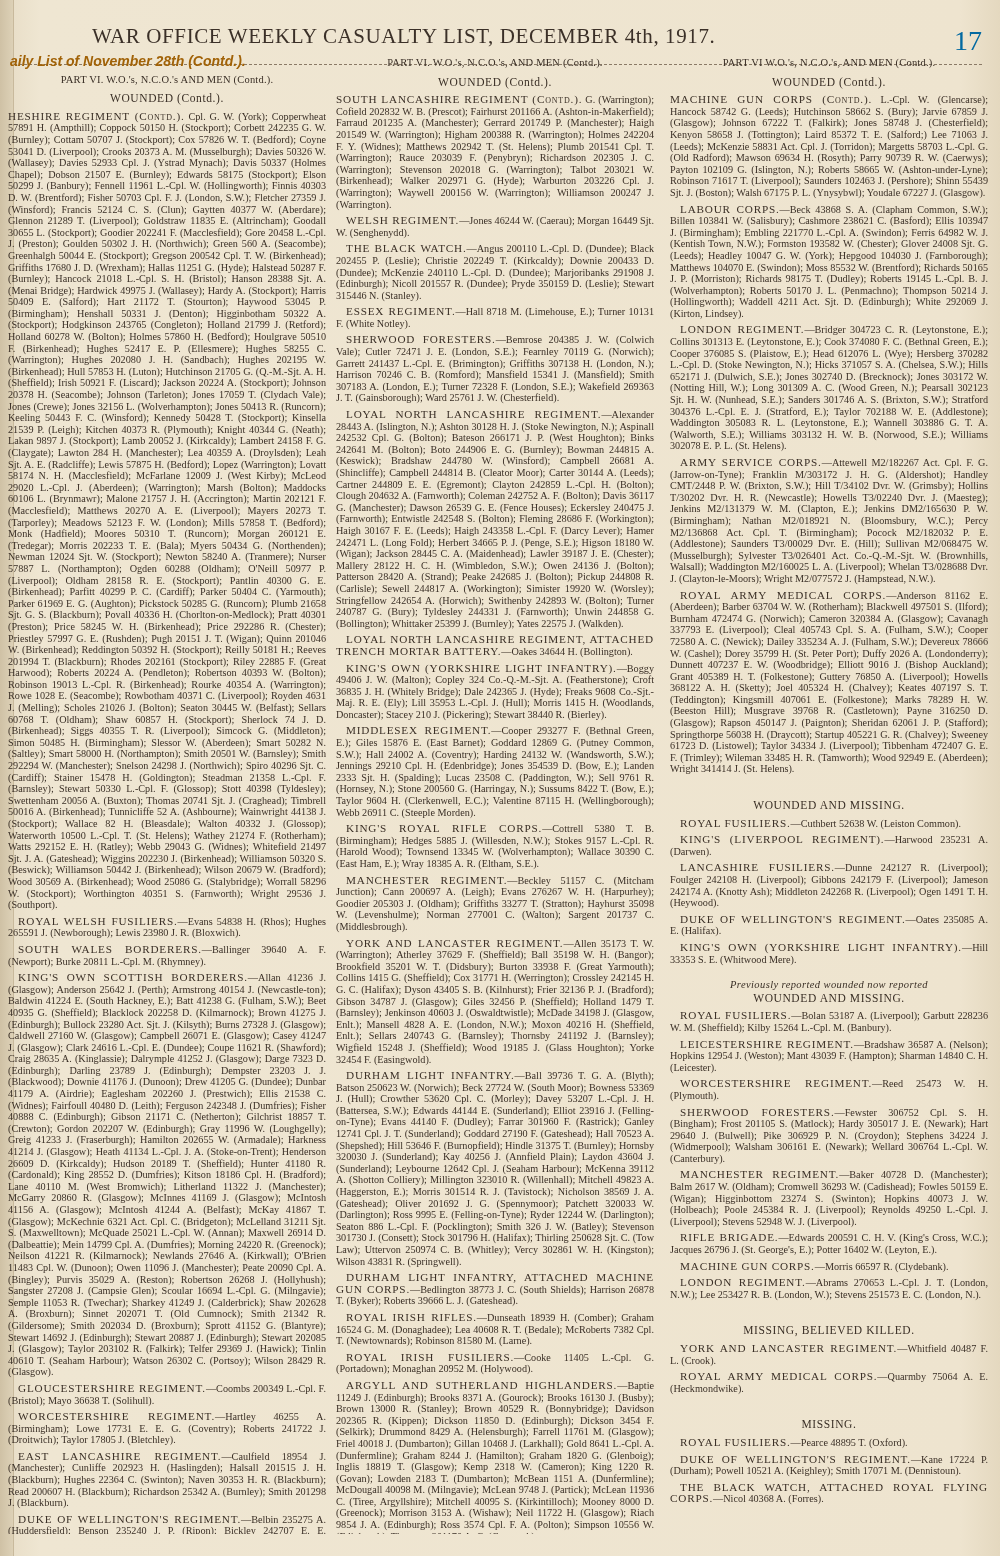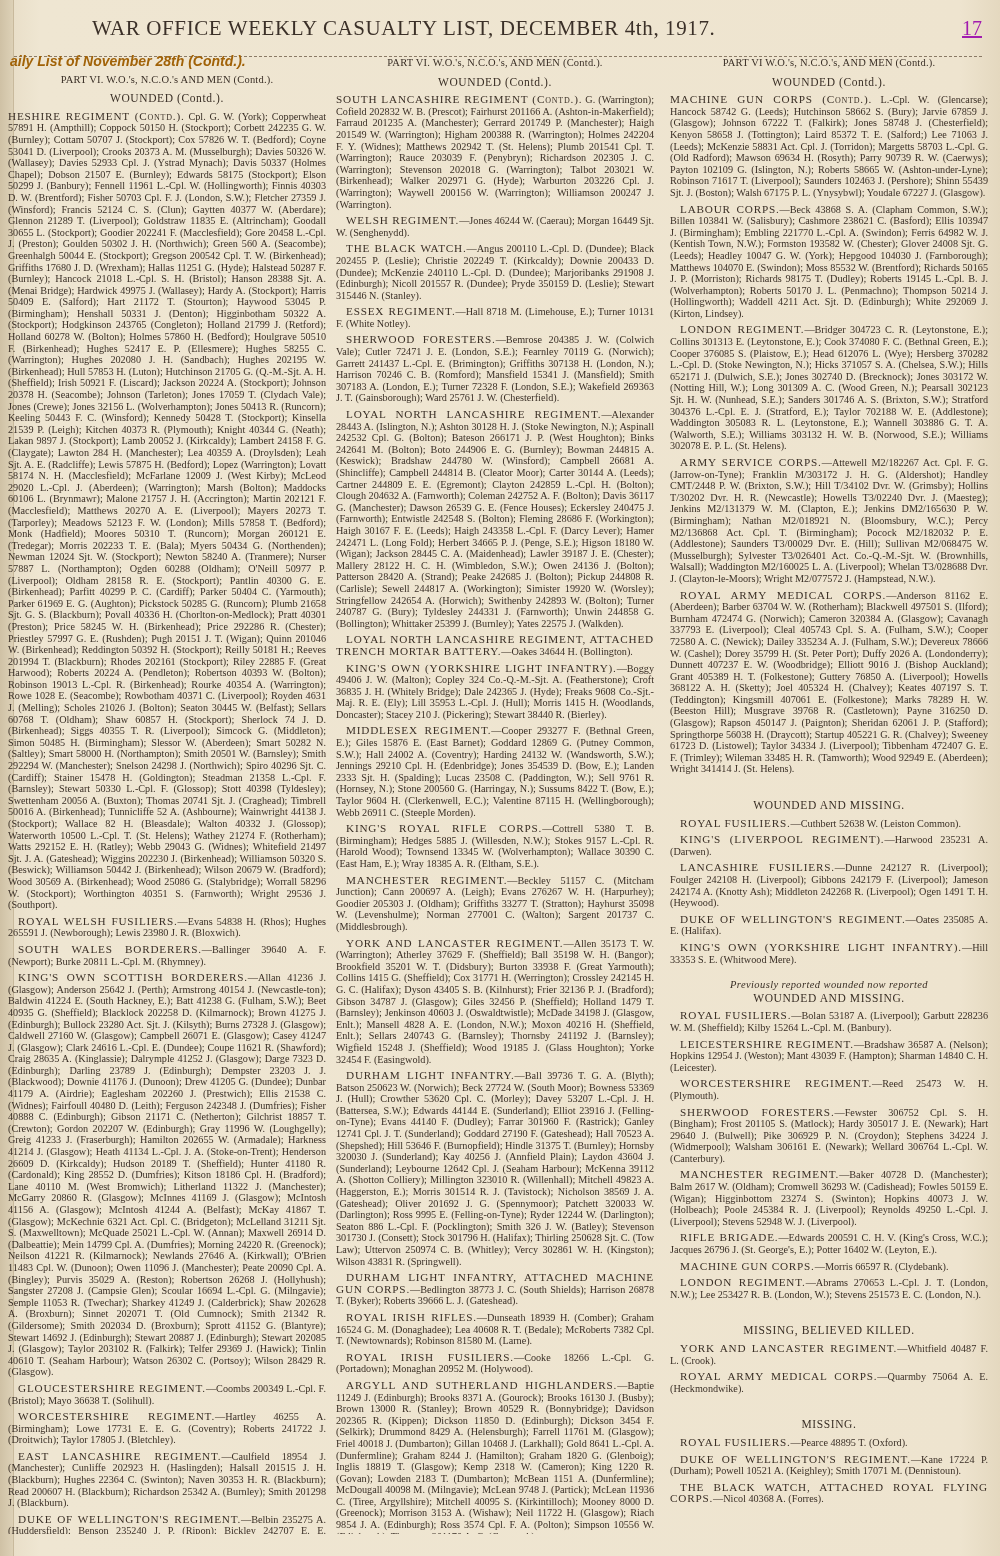--- a/index.html
+++ b/index.html
@@ -10,29 +10,29 @@
     font-family: "Liberation Serif", "DejaVu Serif", serif;
     color: #3a2f26;
     position: relative;
   }
   .torn-strip {
     position: absolute; left: 0; top: 0; width: 13px; height: 1556px;
     background: linear-gradient(90deg, #cfc1a5, #ddd1b7);
     border-right: 1px solid #c8b99c;
   }
   .masthead {
-    position: absolute; left: 0; top: 8px; width: 1000px; height: 50px;
+    position: absolute; left: 0; top: 16px; width: 1000px; height: 50px;
   }
   .masthead .title {
     position: absolute; left: 92px; top: 8px; width: 760px;
     font-size: 21px; letter-spacing: 0.6px; color: #3b3028;
     font-family: "Liberation Serif", serif; white-space: nowrap;
   }
   .masthead .page-no {
-    position: absolute; right: 18px; top: 9px; font-size: 20px; color: #a21caf; text-decoration: underline;
+    position: absolute; right: 18px; top: 9px; font-size: 28px; color: #0369a1;
   }
   .masthead .rule {
     position: absolute; left: 14px; right: 18px; top: 48px;
     border-top: 1px dashed #8a7a66;
   }
   .column {
     position: absolute; top: 54px; height: 1480px; overflow: hidden;
     font-size: 10.2px; line-height: 11.6px; text-align: justify;
   }
   .col-1 { left: 8px; width: 318px; }
@@ -104,21 +104,21 @@
       <p class="entry"><span class="reg">LOYAL NORTH LANCASHIRE REGIMENT.</span><span class="body-text">—Alexander 28443 A. (Islington, N.); Ashton 30128 H. J. (Stoke Newington, N.); Aspinall 242532 Cpl. G. (Bolton); Bateson 266171 J. P. (West Houghton); Binks 242641 M. (Bolton); Boto 244906 E. G. (Burnley); Bowman 244815 A. (Keswick); Bradshaw 244780 W. (Winsford); Campbell 26681 A. (Shincliffe); Campbell 244814 B. (Cleator Moor); Carter 30144 A. (Leeds); Cartner 244809 E. E. (Egremont); Clayton 242859 L.-Cpl. H. (Bolton); Clough 204632 A. (Farnworth); Coleman 242752 A. F. (Bolton); Davis 36117 G. (Manchester); Dawson 26539 G. E. (Fence Houses); Eckersley 240475 J. (Farnworth); Entwistle 242548 S. (Bolton); Fleming 28686 F. (Workington); Haigh 30167 F. E. (Leeds); Haigh 243358 L.-Cpl. F. (Darcy Lever); Hamer 242471 L. (Long Fold); Herbert 34665 P. J. (Penge, S.E.); Higson 18180 W. (Wigan); Jackson 28445 C. A. (Maidenhead); Lawler 39187 J. E. (Chester); Mallery 28122 H. C. H. (Wimbledon, S.W.); Owen 24136 J. (Bolton); Patterson 28420 A. (Strand); Peake 242685 J. (Bolton); Pickup 244808 R. (Carlisle); Sewell 244817 A. (Workington); Simister 19920 W. (Worsley); Stringfellow 242654 A. (Horwich); Swithenby 242893 W. (Bolton); Turner 240787 G. (Bury); Tyldesley 244331 J. (Farnworth); Unwin 244858 G. (Bollington); Whittaker 25399 J. (Burnley); Yates 22575 J. (Walkden).</span></p>
       <p class="entry"><span class="reg">LOYAL NORTH LANCASHIRE REGIMENT, ATTACHED TRENCH MORTAR BATTERY.</span><span class="body-text">—Oakes 34644 H. (Bollington).</span></p>
       <p class="entry"><span class="reg">KING'S OWN (YORKSHIRE LIGHT INFANTRY).</span><span class="body-text">—Boggy 49406 J. W. (Malton); Copley 324 Co.-Q.-M.-Sjt. A. (Featherstone); Croft 36835 J. H. (Whitely Bridge); Dale 242365 J. (Hyde); Freaks 9608 Co.-Sjt.-Maj. R. E. (Ely); Lill 35953 L.-Cpl. J. (Hull); Morris 1415 H. (Woodlands, Doncaster); Stacey 210 J. (Pickering); Stewart 38440 R. (Bierley).</span></p>
       <p class="entry"><span class="reg">MIDDLESEX REGIMENT.</span><span class="body-text">—Cooper 293277 F. (Bethnal Green, E.); Giles 15876 E. (East Barnet); Goddard 12869 G. (Putney Common, S.W.); Hall 24002 A. (Coventry); Harding 24132 W. (Wandsworth, S.W.); Jennings 29210 Cpl. H. (Edenbridge); Jones 354539 D. (Bow, E.); Landen 2333 Sjt. H. (Spalding); Lucas 23508 C. (Paddington, W.); Sell 9761 R. (Hornsey, N.); Stone 200560 G. (Harringay, N.); Sussums 8422 T. (Bow, E.); Taylor 9604 H. (Clerkenwell, E.C.); Valentine 87115 H. (Wellingborough); Webb 26911 C. (Steeple Morden).</span></p>
       <p class="entry"><span class="reg">KING'S ROYAL RIFLE CORPS.</span><span class="body-text">—Cottrell 5380 T. B. (Birmingham); Hedges 5885 J. (Willesden, N.W.); Stokes 9157 L.-Cpl. R. (Harold Wood); Townsend 13345 W. (Wolverhampton); Wallace 30390 C. (East Ham, E.); Wray 18385 A. R. (Eltham, S.E.).</span></p>
       <p class="entry"><span class="reg">MANCHESTER REGIMENT.</span><span class="body-text">—Beckley 51157 C. (Mitcham Junction); Cann 200697 A. (Leigh); Evans 276267 W. H. (Harpurhey); Goodier 205303 J. (Oldham); Griffiths 33277 T. (Stratton); Hayhurst 35098 W. (Levenshulme); Norman 277001 C. (Walton); Sargent 201737 C. (Middlesbrough).</span></p>
       <p class="entry"><span class="reg">YORK AND LANCASTER REGIMENT.</span><span class="body-text">—Allen 35173 T. W. (Warrington); Atherley 37629 F. (Sheffield); Ball 35198 W. H. (Bangor); Brookfield 35201 W. T. (Didsbury); Burton 33938 F. (Great Yarmouth); Collins 1415 G. (Sheffield); Cox 31771 H. (Werrington); Crossley 242145 H. G. C. (Halifax); Dyson 43405 S. B. (Kilnhurst); Frier 32136 P. J. (Bradford); Gibson 34787 J. (Glasgow); Giles 32456 P. (Sheffield); Holland 1479 T. (Barnsley); Jenkinson 40603 J. (Oswaldtwistle); McDade 34198 J. (Glasgow, Enlt.); Mansell 4828 A. E. (London, N.W.); Moxon 40216 H. (Sheffield, Enlt.); Sellars 240743 G. (Barnsley); Thornsby 241192 J. (Barnsley); Wigfield 15248 J. (Sheffield); Wood 19185 J. (Glass Houghton); Yorke 32454 F. (Easingwold).</span></p>
       <p class="entry"><span class="reg">DURHAM LIGHT INFANTRY.</span><span class="body-text">—Ball 39736 T. G. A. (Blyth); Batson 250623 W. (Norwich); Beck 27724 W. (South Moor); Bowness 53369 J. (Hull); Crowther 53620 Cpl. C. (Morley); Davey 53207 L.-Cpl. J. H. (Battersea, S.W.); Edwards 44144 E. (Sunderland); Elliot 23916 J. (Felling-on-Tyne); Evans 44140 F. (Dudley); Farrar 301960 F. (Rastrick); Ganley 12741 Cpl. J. T. (Sunderland); Goddard 27190 F. (Gateshead); Hall 70523 A. (Shepshed); Hill 53646 F. (Burnopfield); Hindle 31375 T. (Burnley); Hornsby 320030 J. (Sunderland); Kay 40256 J. (Annfield Plain); Laydon 43604 J. (Sunderland); Leybourne 12642 Cpl. J. (Seaham Harbour); McKenna 39112 A. (Shotton Colliery); Millington 323010 R. (Willenhall); Mitchell 49823 A. (Haggerston, E.); Morris 301514 R. J. (Tavistock); Nicholson 38569 J. A. (Gateshead); Oliver 201692 J. G. (Spennymoor); Patchett 320033 W. (Darlington); Ross 9995 E. (Felling-on-Tyne); Ryder 12244 W. (Darlington); Seaton 886 L.-Cpl. F. (Pocklington); Smith 326 J. W. (Batley); Stevenson 301730 J. (Consett); Stock 301796 H. (Halifax); Thirling 250628 Sjt. C. (Tow Law); Uttervon 250974 C. B. (Whitley); Vercy 302861 W. H. (Kingston); Wilson 43831 R. (Springwell).</span></p>
       <p class="entry"><span class="reg">DURHAM LIGHT INFANTRY, ATTACHED MACHINE GUN CORPS.</span><span class="body-text">—Bedlington 38773 J. C. (South Shields); Harrison 26878 T. (Byker); Roberts 39666 L. J. (Gateshead).</span></p>
       <p class="entry"><span class="reg">ROYAL IRISH RIFLES.</span><span class="body-text">—Dunseath 18939 H. (Comber); Graham 16524 G. M. (Donaghadee); Lea 40608 R. T. (Bedale); McRoberts 7382 Cpl. T. (Newtownards); Robinson 81580 M. (Larne).</span></p>
-      <p class="entry"><span class="reg">ROYAL IRISH FUSILIERS.</span><span class="body-text">—Cooke 18266 L.-Cpl. G. (Portadown); Monaghan 20952 M. (Holywood).</span></p>
+      <p class="entry"><span class="reg">ROYAL IRISH FUSILIERS.</span><span class="body-text">—Cooke 11405 L.-Cpl. G. (Portadown); Monaghan 20952 M. (Holywood).</span></p>
       <p class="entry"><span class="reg">ARGYLL AND SUTHERLAND HIGHLANDERS.</span><span class="body-text">—Baptie 11249 J. (Edinburgh); Brooks 8371 A. (Gourock); Brooks 16130 J. (Busby); Brown 13000 R. (Stanley); Brown 40529 R. (Bonnybridge); Davidson 202365 R. (Kippen); Dickson 11850 D. (Edinburgh); Dickson 3454 F. (Selkirk); Drummond 8429 A. (Helensburgh); Farrell 11761 M. (Glasgow); Friel 40018 J. (Dumbarton); Gillan 10468 J. (Larkhall); Gold 8641 L.-Cpl. A. (Dunfermline); Graham 8244 J. (Hamilton); Graham 1820 G. (Glenboig); Inglis 18819 T. (Glasgow); Kemp 2318 W. (Cameron); King 1220 R. (Govan); Lowden 2183 T. (Dumbarton); McBean 1151 A. (Dunfermline); McDougall 40098 M. (Milngavie); McLean 9748 J. (Partick); McLean 11936 C. (Tiree, Argyllshire); Mitchell 40095 S. (Kirkintilloch); Mooney 8000 D. (Greenock); Morrison 3153 A. (Wishaw); Neil 11722 H. (Glasgow); Riach 9854 J. A. (Edinburgh); Ross 3574 Cpl. F. A. (Polton); Simpson 10556 W. (Edinburgh); Thomson 201170 A. C. (Greenock).</span></p>
     </div>
 </div>
 
 <div class="column col-3">
   <div class="part-heading">PART VI W.O.'s, N.C.O.'s, AND MEN (Contd.).</div>
   <div class="blocks">
       <div class="cat-heading">WOUNDED (Contd.).</div>
       <p class="entry cont"><span class="reg">MACHINE GUN CORPS (Contd.).</span><span class="body-text"> L.-Cpl. W. (Glencarse); Hancock 58742 G. (Leeds); Hutchinson 58662 S. (Bury); Jarvie 67859 J. (Glasgow); Johnson 67222 T. (Falkirk); Jones 58748 J. (Chesterfield); Kenyon 58658 J. (Tottington); Laird 85372 T. E. (Salford;) Lee 71063 J. (Leeds); McKenzie 58831 Act. Cpl. J. (Torridon); Margetts 58703 L.-Cpl. G. (Old Radford); Mawson 69634 H. (Rosyth); Parry 90739 R. W. (Caerwys); Payton 102109 G. (Islington, N.); Roberts 58665 W. (Ashton-under-Lyne); Robinson 71617 T. (Liverpool); Saunders 102463 J. (Pershore); Shinn 55439 Sjt. J. (Boston); Walsh 67175 P. L. (Ynysybwl); Youdale 67227 J. (Glasgow).</span></p>
       <p class="entry"><span class="reg">LABOUR CORPS.</span><span class="body-text">—Beck 43868 S. A. (Clapham Common, S.W.); Billen 103841 W. (Salisbury); Cashmore 238621 C. (Basford); Ellis 103947 J. (Birmingham); Embling 221770 L.-Cpl. A. (Swindon); Ferris 64982 W. J. (Kentish Town, N.W.); Formston 193582 W. (Chester); Glover 24008 Sjt. G. (Leeds); Headley 10047 G. W. (York); Hepgood 104030 J. (Farnborough); Matthews 104070 E. (Swindon); Moss 85532 W. (Brentford); Richards 50165 J. P. (Morriston); Richards 98175 T. (Dudley); Roberts 19145 L.-Cpl. B. J. (Wolverhampton); Roberts 50170 J. L. (Penmachno); Thompson 50214 J. (Hollingworth); Waddell 4211 Act. Sjt. D. (Edinburgh); White 292069 J. (Kirton, Lindsey).</span></p>

